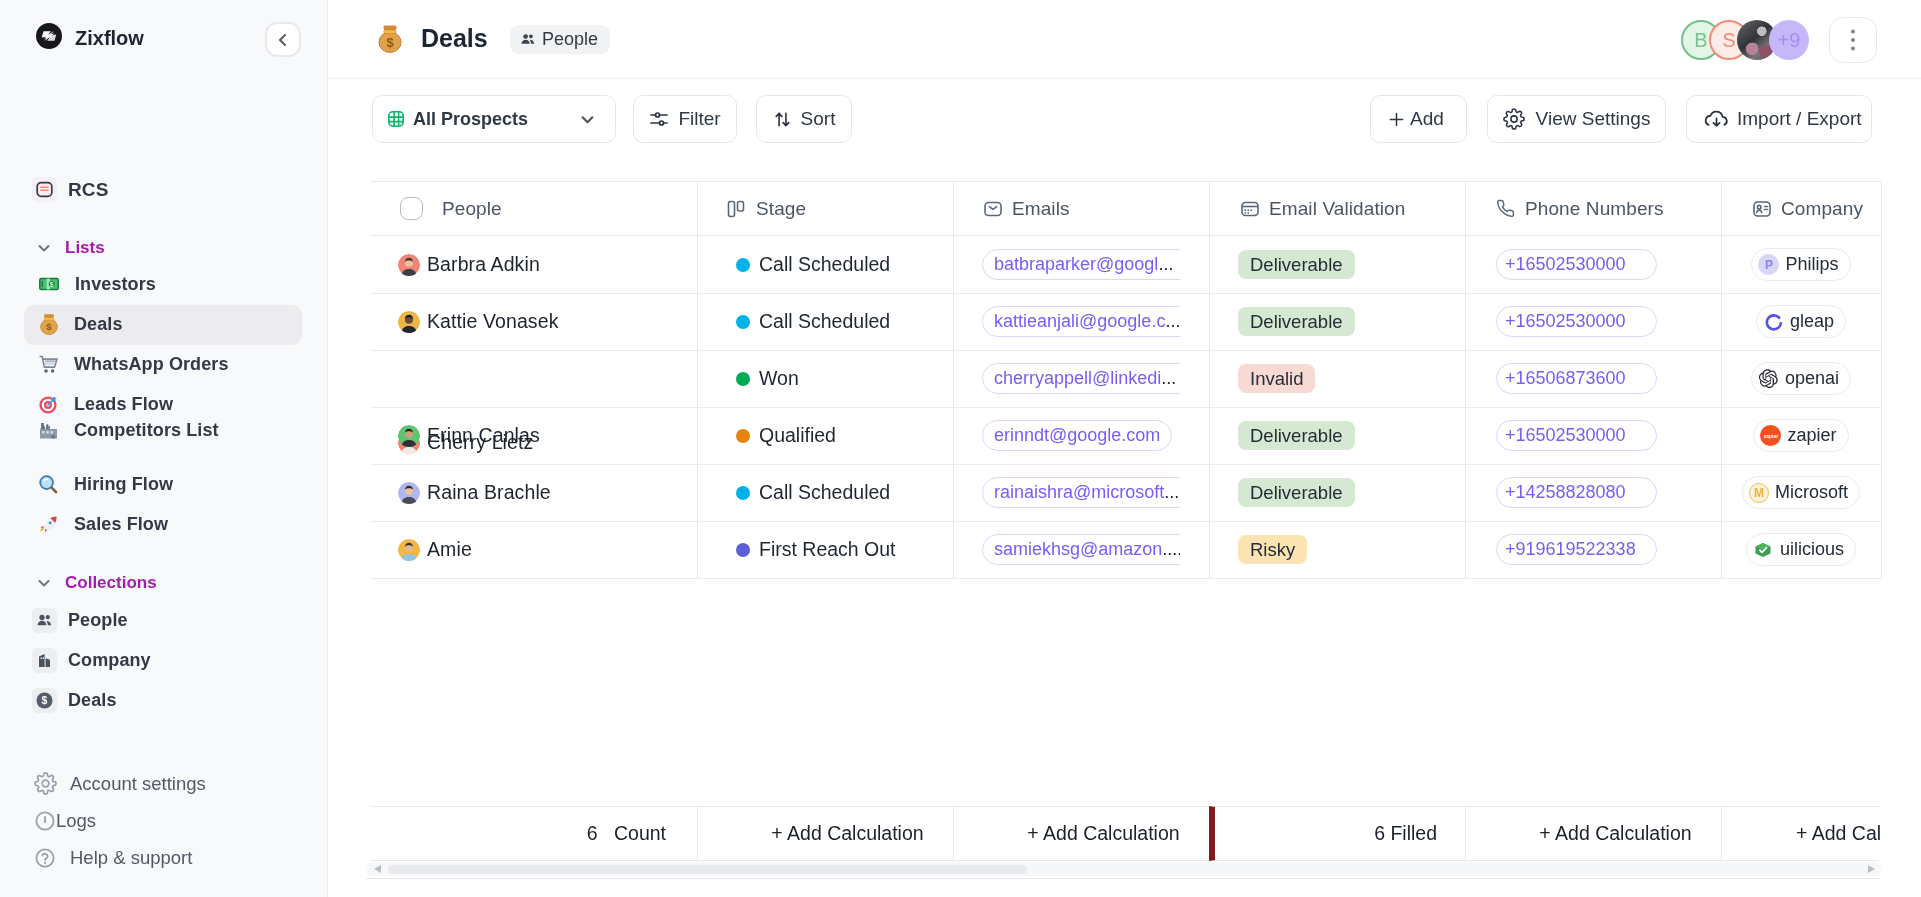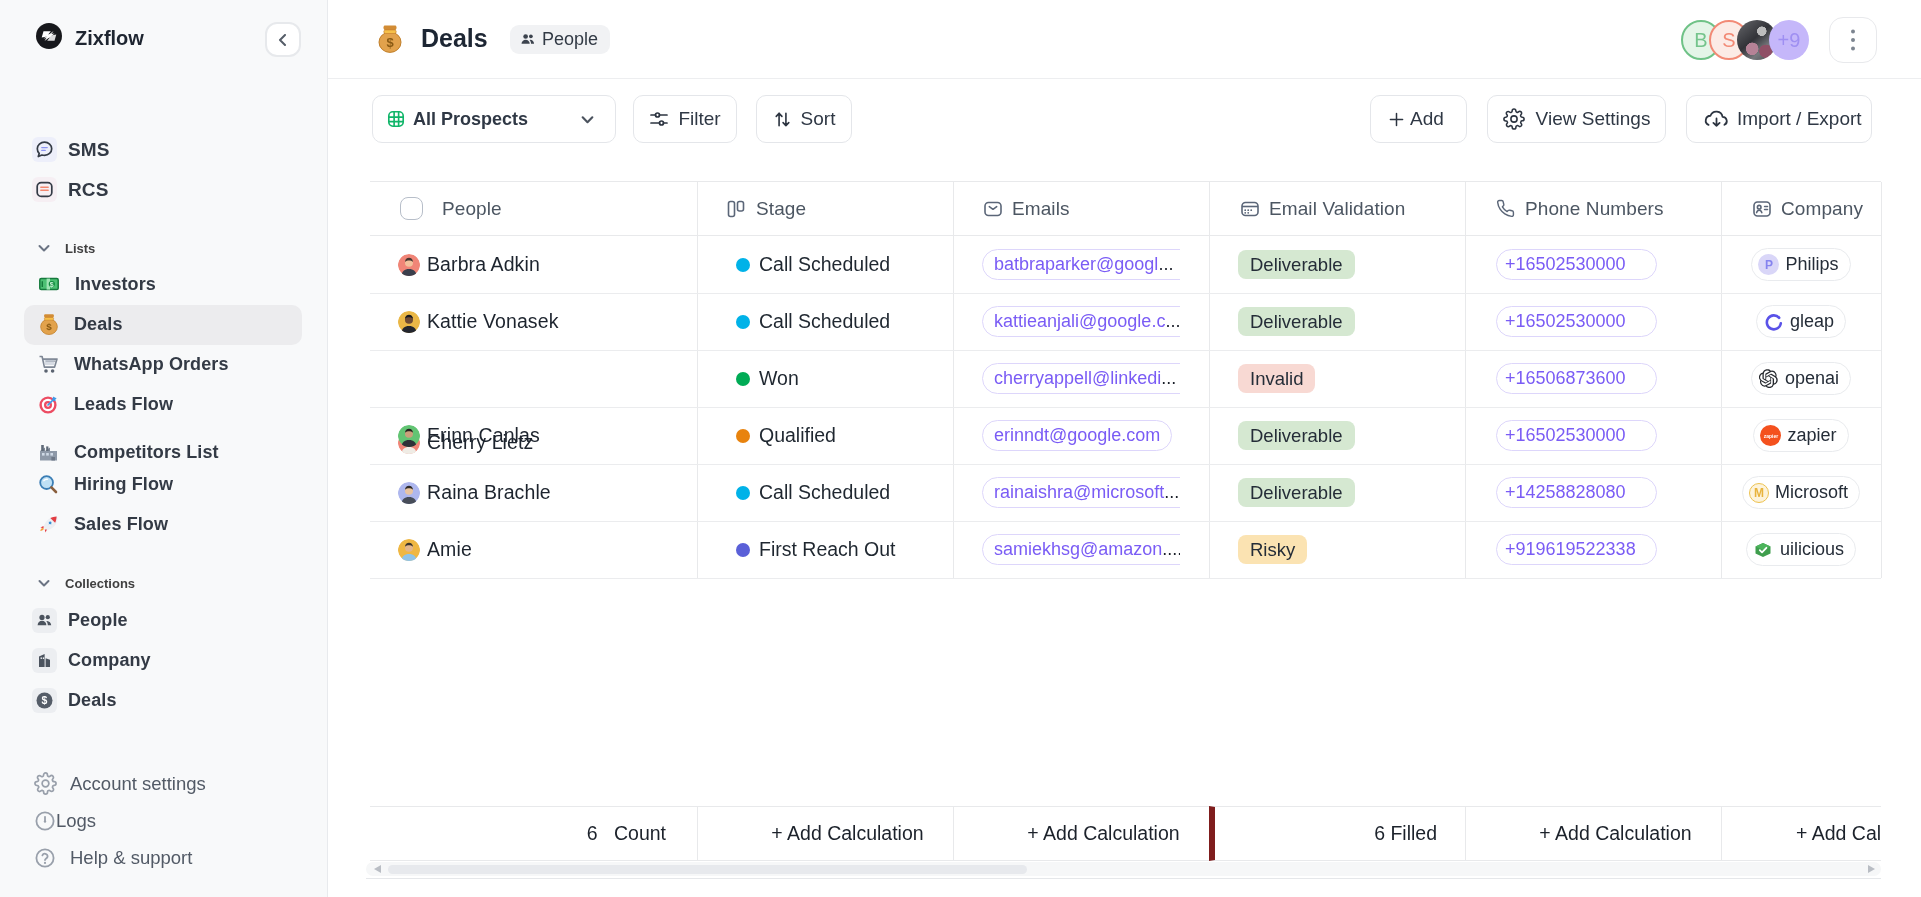--- a/index.html
+++ b/index.html
@@ -2,21 +2,21 @@
 <html><head>
 <meta charset="utf-8">
 <style>
   * { margin:0; padding:0; box-sizing:border-box; }
   html,body { width:1921px; height:897px; background:#fff; font-family:"Liberation Sans", sans-serif; overflow:hidden; }
   .abs { position:absolute; }
   
   #sidebar { position:absolute; left:0; top:0; width:328px; height:897px; background:#f8f9fa; border-right:1px solid #e8eaed; }
   .srow { position:absolute; left:23px; width:279px; display:flex; align-items:center; }
   .sitem { font-size:18px; font-weight:700; color:#333a45; letter-spacing:.1px; }
-  .ssec  { font-size:13px; font-weight:700; color:#404040; }
+  .ssec  { font-size:17px; font-weight:700; color:#a21caf; }
   .sbot  { font-size:18.5px; color:#525a66; }
   .tile { width:25px; height:25px; border-radius:6px; display:flex; align-items:center; justify-content:center; flex:0 0 25px; margin-left:9px; }
   .emo { width:21px; height:21px; flex:0 0 21px; display:flex; align-items:center; justify-content:center; }
   
   #topbar { position:absolute; left:328px; top:0; width:1593px; height:79px; background:#fff; border-bottom:1px solid #edeef0; }
   .btn { position:absolute; top:95px; height:48px; background:#fff; border:1px solid #e4e6ea; border-radius:10px; display:flex; align-items:center; justify-content:center; font-size:19px; font-weight:400; color:#2f3845; }
   
   .hcell { position:absolute; top:181px; height:55px; border-top:1px solid #e8e9eb; border-bottom:1px solid #e8e9eb; display:flex; align-items:center; color:#4c5662; font-size:19px; font-weight:400; letter-spacing:.1px; background:#fff; }
   .vline { position:absolute; width:1px; background:#e8e9eb; }
   .row-line { position:absolute; height:1px; background:#ebecee; }
@@ -43,29 +43,20 @@
       </svg>
   </div>
   <div class="abs" style="left:75px; top:27px; font-size:20px; font-weight:700; color:#1e2530;">Zixflow</div>
   <div class="abs" style="left:265px; top:22px; width:36px; height:35px; background:#fff; border:2px solid #e7e9ec; border-radius:12px; display:flex; align-items:center; justify-content:center;">
     <svg width="12" height="12" viewBox="0 0 12 12" fill="none" stroke="#555d68" stroke-width="2" stroke-linecap="round" stroke-linejoin="round">
         <path d="M8 1 L3 6 L8 11"></path>
       </svg>
   </div>
 
 
-  <div class="srow" style="top:137px; height:25px;">
-    <div class="tile" style="background:#edeffa;">
-        <svg width="19" height="19" viewBox="0 0 19 19" fill="none">
-          <path d="M9.5 2.2c4 0 7.2 2.9 7.2 6.6s-3.2 6.6-7.2 6.6c-.9 0-1.8-.2-2.6-.4l-3.6 1.5.9-3.1c-1.2-1.2-1.9-2.8-1.9-4.6 0-3.7 3.2-6.6 7.2-6.6z" stroke="#343b46" stroke-width="1.7" stroke-linejoin="round"></path>
-          <path d="M6.8 7.6h5.4M6.8 10.4h3.4" stroke="#8b93f0" stroke-width="1.4" stroke-linecap="round"></path>
-        </svg>
-      </div>
-    <span class="sitem" style="margin-left:11px; font-size:19px;">SMS</span>
-  </div>
   <div class="srow" style="top:177px; height:25px;">
     <div class="tile" style="background:#f6eff3;">
         <svg width="19" height="19" viewBox="0 0 19 19" fill="none">
           <rect x="2.2" y="2.6" width="14.6" height="13.8" rx="4" stroke="#343b46" stroke-width="1.7"></rect>
           <path d="M5.8 7.2h7.4M5.8 10.2h7.4" stroke="#f2876f" stroke-width="1.4" stroke-linecap="round"></path>
         </svg>
       </div>
     <span class="sitem" style="margin-left:11px; font-size:19px;">RCS</span>
   </div>
 
@@ -119,21 +110,21 @@
           <circle cx="10" cy="11" r="8.6" fill="#ec4c62"></circle>
           <circle cx="10" cy="11" r="6.2" fill="#fff"></circle>
           <circle cx="10" cy="11" r="4" fill="#ec4c62"></circle>
           <circle cx="10" cy="11" r="1.7" fill="#fff"></circle>
           <path d="M10 11 16.6 4.4" stroke="#3d9be9" stroke-width="1.7" stroke-linecap="round"></path>
           <path d="M15.4 2.6l1.4 1.2 1.9.1-1.3 1.6.2 1.7-1.9-.4-1.5-1.5.5-1.4z" fill="#3d9be9"></path>
         </svg>
       </span>
     <span class="sitem" style="margin-left:15px;">Leads Flow</span>
   </div>
-  <div class="srow" style="top:441px; height:22px;align-items:center;">
+  <div class="srow" style="top:419px; height:22px;align-items:center;">
     <span class="emo" style="margin-left:15px;">
         <svg width="21" height="21" viewBox="0 0 21 21">
           <rect x="2" y="9" width="17" height="9.5" fill="#8e99a8"></rect>
           <path d="M2 9l5-3.4V9zM7 9l5-3.4V9z" fill="#7d8795"></path>
           <rect x="3.2" y="3" width="2.6" height="6" fill="#5f6a78"></rect>
           <rect x="8.2" y="4.4" width="2.2" height="4.6" fill="#5f6a78"></rect>
           <rect x="4" y="11" width="2.6" height="2.6" fill="#cfdae6"></rect>
           <rect x="8.2" y="11" width="2.6" height="2.6" fill="#cfdae6"></rect>
           <rect x="12.4" y="11" width="2.6" height="2.6" fill="#cfdae6"></rect>
           <rect x="13.4" y="15" width="3.6" height="3.5" fill="#6d7786"></rect>

